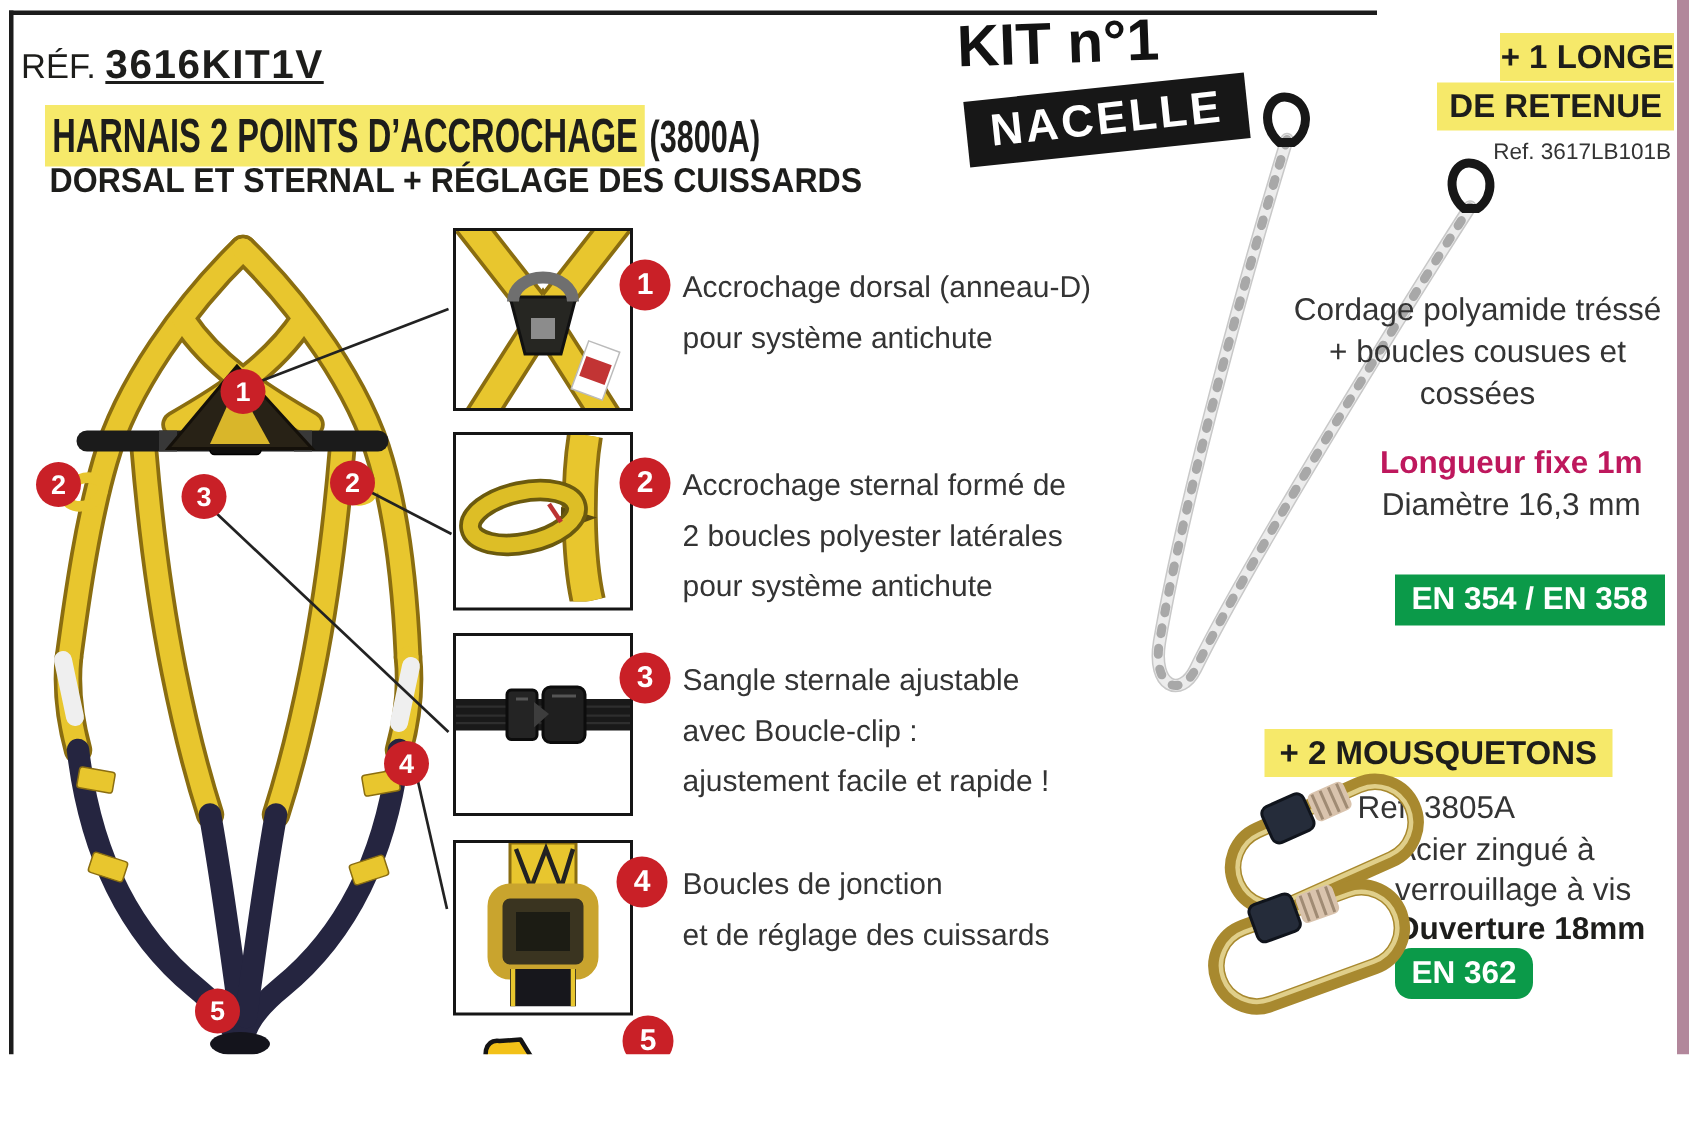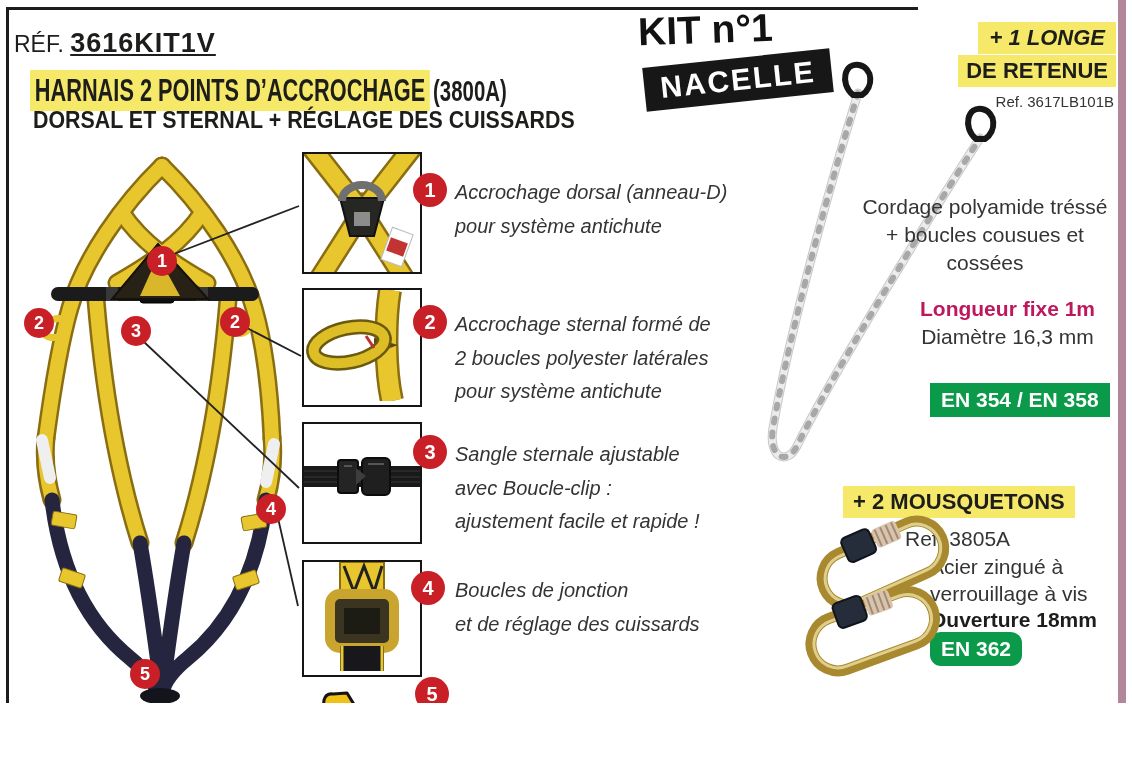--- a/index.html
+++ b/index.html
@@ -9,21 +9,21 @@
   }
   .abs{position:absolute;}
   .hl{background:#f6e96a;padding:2px 7px;display:inline-block;}
   .greenbox{background:#0b9a49;color:#fff;font-weight:bold;display:inline-block;padding:5px 11px;}
   .marker{
     position:absolute;background:#c92027;color:#fff;border-radius:50%;
     display:flex;align-items:center;justify-content:center;font-weight:bold;z-index:6;
   }
   .m30{width:30px;height:30px;font-size:18px;}
   .m34{width:34px;height:34px;font-size:20px;}
-  .callout-text{position:absolute;left:455px;font-size:20px;line-height:33.5px;color:#343434;font-style:italic;}
+  .callout-text{position:absolute;left:455px;font-size:20px;line-height:33.5px;color:#343434;}
   .dbox{position:absolute;left:302px;width:116px;background:#fff;border:2px solid #151515;z-index:3;}
   .rightcol{color:#343434;}
   svg{display:block;}
 </style>
 </head>
 <body>
 
 <div id="sheet">
 
   <div class="abs" style="left:6px;top:7px;width:912px;height:3px;background:#1c1c1c;"></div>
@@ -41,21 +41,21 @@
     </span>
   </div>
   <div class="abs" style="left:33px;top:107px;font-weight:bold;font-size:23px;color:#1d1d1b;transform:scaleX(0.93);transform-origin:0 50%;white-space:nowrap;">
     <span>DORSAL ET STERNAL + RÉGLAGE DES CUISSARDS</span>
   </div>
 
   <div class="abs" style="left:638px;top:8px;font-size:39px;font-weight:bold;color:#121212;transform:rotate(-2deg);white-space:nowrap;">KIT n°1</div>
   <div class="abs" style="left:644px;top:58px;background:#171717;color:#fff;font-weight:bold;font-size:30px;padding:5px 16px;letter-spacing:2px;transform:rotate(-6deg);white-space:nowrap;">NACELLE</div>
 
   <div class="abs rightcol" style="left:840px;top:22px;width:276px;text-align:right;">
-    <div><span class="hl" style="font-weight:bold;font-size:22px;color:#1d1d1b;padding:3px 11px;font-style:italic;">+ 1 LONGE</span></div>
+    <div><span class="hl" style="font-weight:bold;font-size:22px;color:#1d1d1b;padding:3px 0;">+ 1 LONGE</span></div>
     <div style="margin-top:1px;"><span class="hl" style="font-weight:bold;font-size:22px;color:#1d1d1b;padding:3px 8px;">DE RETENUE</span></div>
     <div style="font-size:15px;margin-top:6px;padding-right:2px;">Ref. 3617LB101B</div>
   </div>
 
   <svg class="abs" style="left:12px;top:148px;z-index:2;" width="292" height="557" viewBox="0 0 292 557">
     <g fill="none" stroke-linecap="round">
 
       <g stroke="#8a6d10" stroke-width="19">
         <path d="M150,18 C112,55 72,110 58,160 C47,198 40,245 34,290"></path>
         <path d="M150,18 C188,55 228,110 242,160 C253,198 258,245 260,290"></path>

